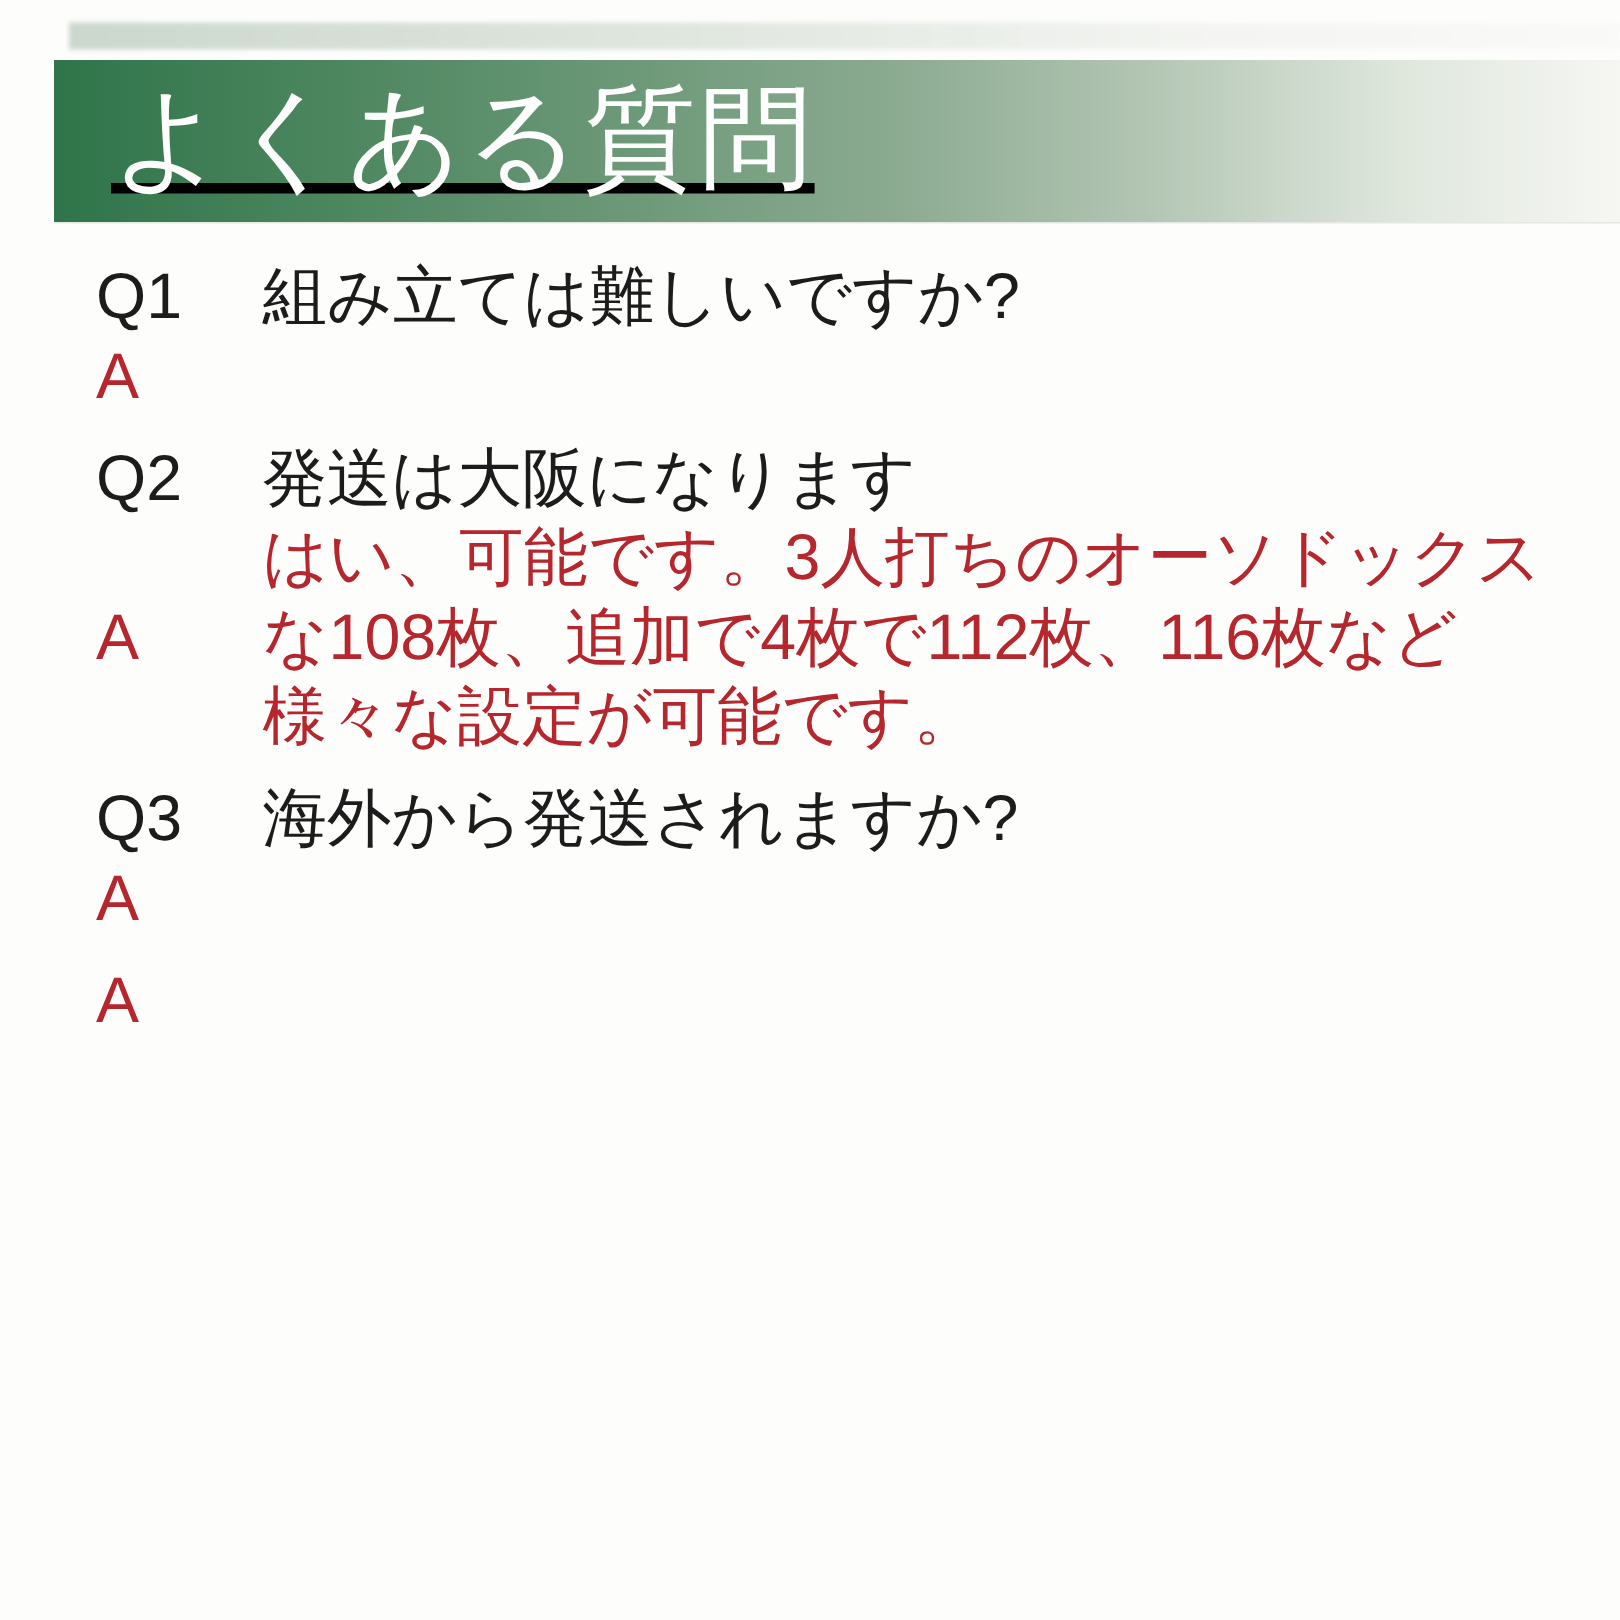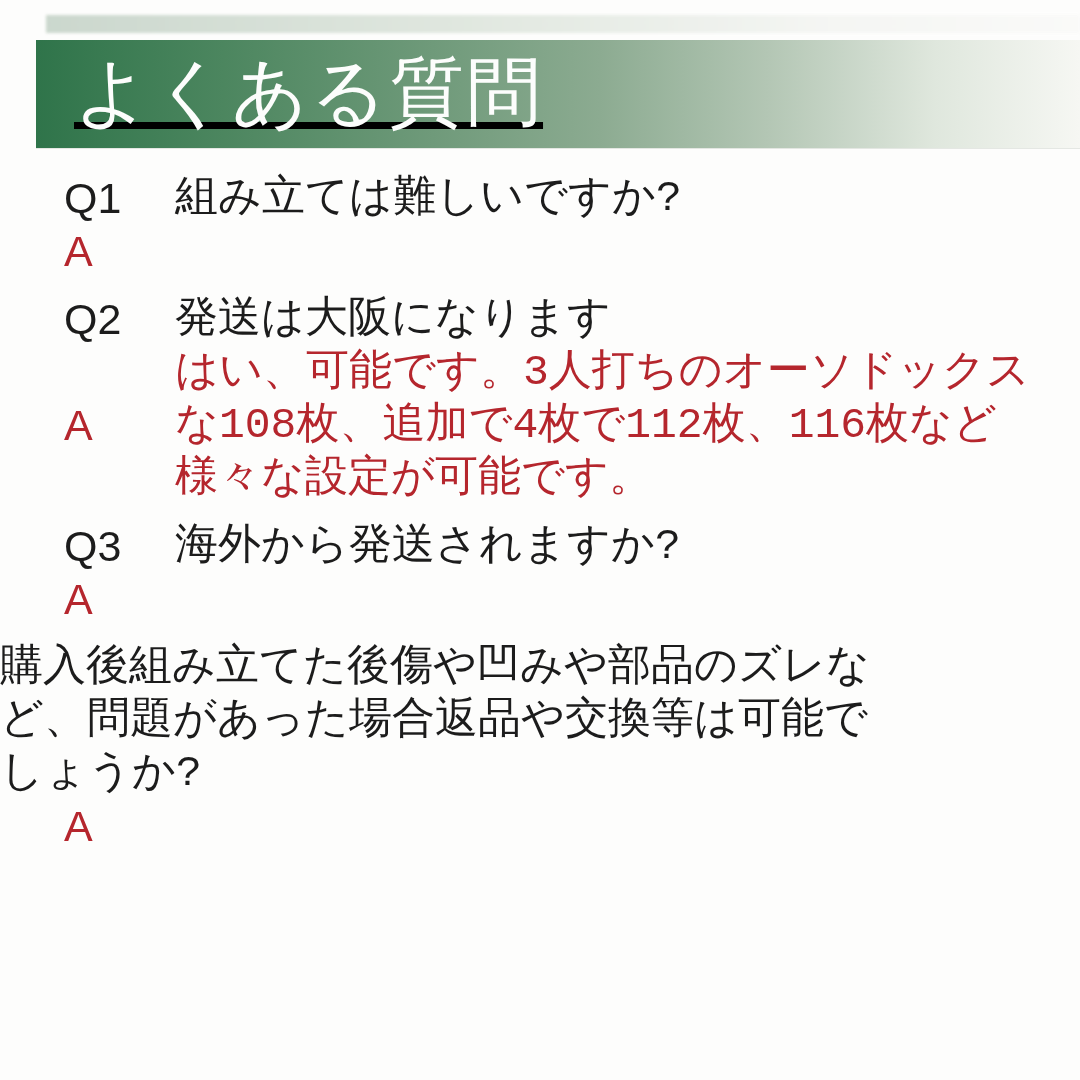--- a/index.html
+++ b/index.html
@@ -67,21 +67,20 @@
   .label {
     flex: none;
     width: 175px;
     padding-left: 64px;
     box-sizing: border-box;
   }
   .text {
     width: 880px;
     word-break: break-all;
     overflow-wrap: anywhere;
-    font-family: Liberation Mono, monospace;
   }
 </style>
 </head>
 <body>
 
 <div class="page">
 
   <div class="top-strip"></div>
 
   <div class="header-bar">
@@ -109,20 +108,19 @@
 
     <div class="row question">
       <div class="label">Q3</div>
       <div class="text">海外から発送されますか?</div>
     </div>
     <div class="row answer">
       <div class="label">A</div>
     </div>
 
     <div class="row question">
-      <div class="text">購入後組み立てた後傷や凹みや部品のズレなど、問題があった場合返品や交換等は可能でしょうか?</div>
     </div>
     <div class="row answer">
       <div class="label">A</div>
     </div>
 
   </div>
 </div>
 
 </body></html>

